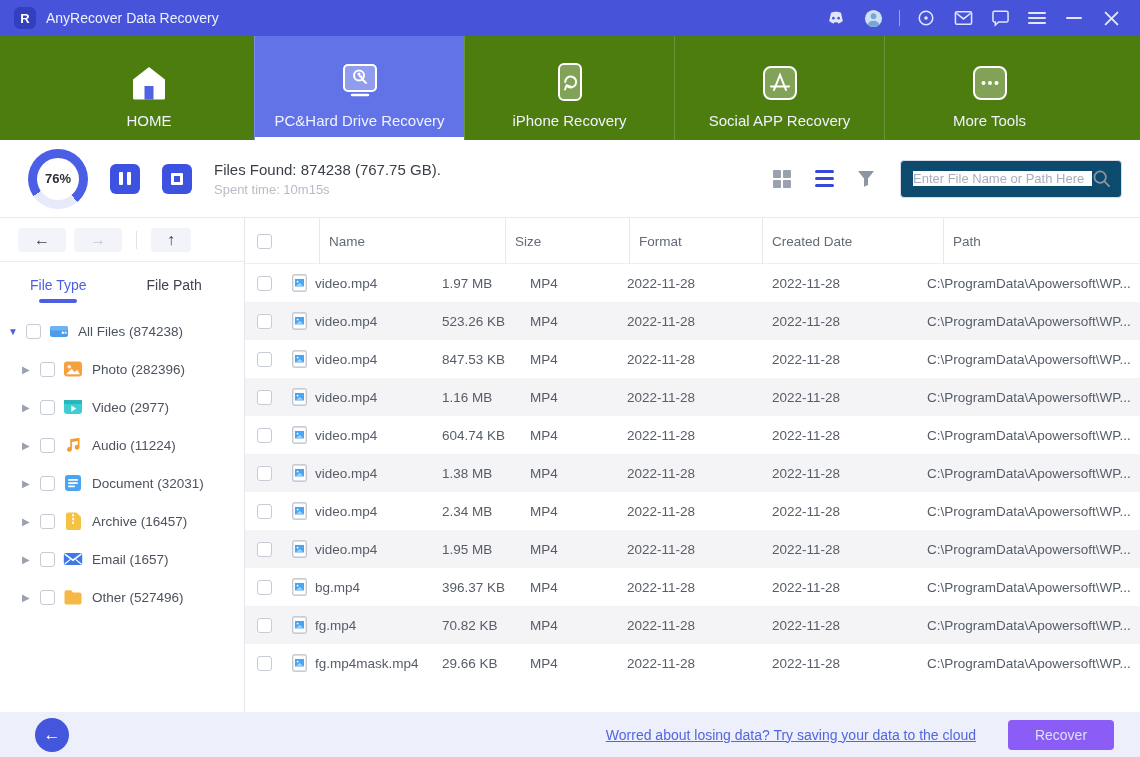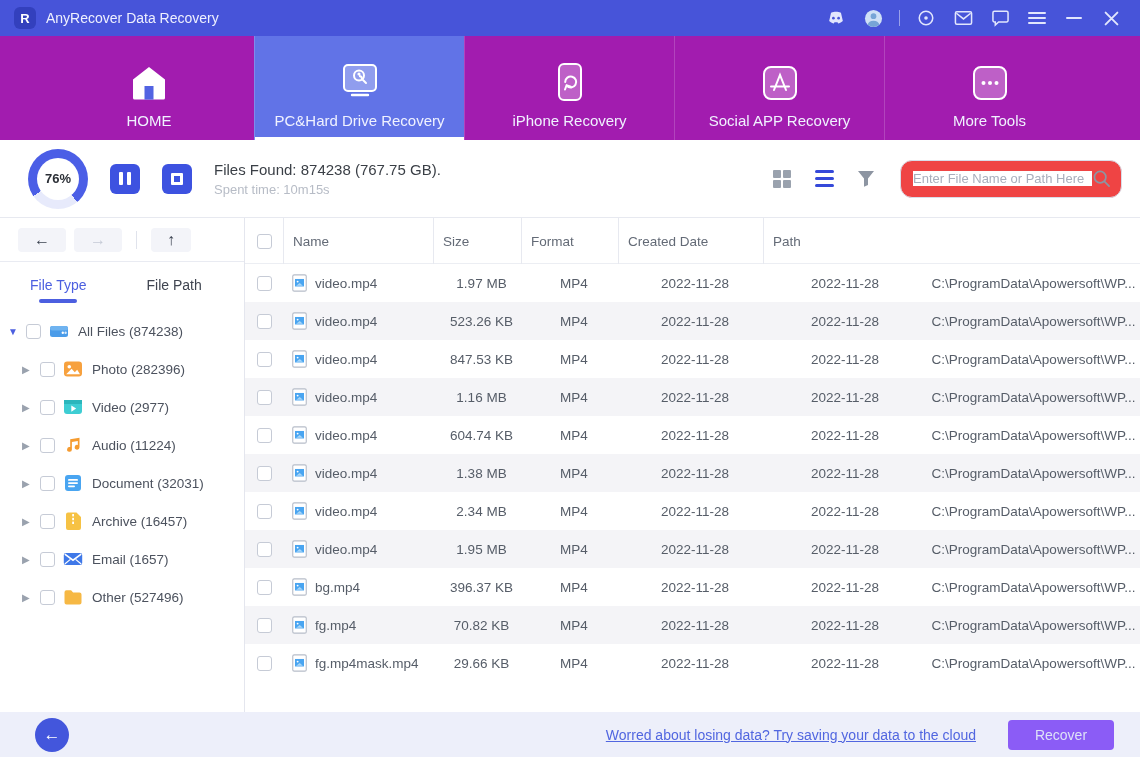--- a/index.html
+++ b/index.html
@@ -10,21 +10,21 @@
   
   .titlebar { height:36px; background:#4754d9; display:flex; align-items:center; justify-content:space-between; padding:0 14px 0 14px; flex:0 0 auto; }
   .tb-left { display:flex; align-items:center; gap:10px; }
   .logo { width:22px; height:22px; background:#3340bd; border-radius:6px; color:#fff; font-weight:bold; font-size:13px; display:flex; align-items:center; justify-content:center; }
   .tb-title { color:#eef0fe; font-size:14px; }
   .tb-right { display:flex; align-items:center; gap:7px; }
   .tb-ic { width:30px; height:26px; display:flex; align-items:center; justify-content:center; cursor:pointer; border-radius:3px; }
   .tb-sep { width:1px; height:16px; background:rgba(255,255,255,0.45); margin:0 4px; }
 
   
-  .nav { height:104px; background:#a21caf; display:flex; padding:0 44px; flex:0 0 auto; }
+  .nav { height:104px; background:#4d7c0f; display:flex; padding:0 44px; flex:0 0 auto; }
   .nav-tab { width:210px; display:flex; flex-direction:column; align-items:center; justify-content:flex-end; padding-bottom:11px; gap:10px; cursor:pointer; border-left:1px solid rgba(255,255,255,0.18); position:relative; }
   .nav-tab:first-child { border-left:none; }
   .nav-tab.active { background:#6173e7; }
   .nav-tab.active::after { content:""; position:absolute; left:0; right:0; bottom:0; height:3px; background:#ffffff; }
   .nav-label { color:#f0f2ff; font-size:15px; }
   .nav-icon { height:46px; display:flex; align-items:flex-end; justify-content:center; }
 
   
   .toolbar { height:78px; background:#fff; border-bottom:1px solid #e7e9f0; display:flex; align-items:center; padding:0 18px 0 28px; flex:0 0 auto; }
   .ring { width:60px; height:60px; border-radius:50%; background:conic-gradient(from -125deg,#4b5ee6 0 265deg,#e7eafb 265deg 360deg); display:flex; align-items:center; justify-content:center; flex:0 0 auto; }
@@ -35,21 +35,21 @@
   .stop-glyph { width:12px; height:12px; border:3px solid #fff; border-radius:1px; }
   .scan-text { margin-left:22px; }
   .scan-found { font-size:15px; font-weight:normal; color:#3a3f46; }
   .scan-time { font-size:13px; color:#b7bcc6; margin-top:4px; }
   .tb-spacer { flex:1; }
   .view-ic { width:28px; height:28px; display:flex; align-items:center; justify-content:center; cursor:pointer; margin-left:14px; }
   .grid-glyph { display:grid; grid-template-columns:8px 8px; grid-template-rows:8px 8px; gap:2px; }
   .grid-glyph span { background:#9aa2ae; border-radius:1px; }
   .list-glyph { display:flex; flex-direction:column; gap:3.5px; }
   .list-glyph span { width:19px; height:3.5px; background:#3549d9; border-radius:2px; }
-  .searchbox { margin-left:20px; width:222px; height:38px; border:1px solid #d9dde8; border-radius:12px; display:flex; align-items:center; padding:0 10px 0 12px; background:#ef4444; }
+  .searchbox { margin-left:20px; width:222px; height:38px; border:1px solid #d9dde8; border-radius:4px; display:flex; align-items:center; padding:0 10px 0 12px; background:#0c4a6e; }
   .searchbox input { border:none; outline:none; flex:1; font-size:13px; color:#4c525e; font-family:"Liberation Sans", sans-serif; }
   .searchbox input::placeholder { color:#a8aebc; }
 
   
   .content { flex:1; display:flex; min-height:0; }
   .sidebar { width:245px; border-right:1px solid #e4e6ee; flex:0 0 auto; display:flex; flex-direction:column; }
   .side-nav { height:44px; display:flex; align-items:center; border-bottom:1px solid #e9ebf2; padding:0 18px; gap:8px; }
   .side-arrow { width:48px; height:24px; background:#f3f4f9; border:none; border-radius:4px; font-size:16px; color:#3b4250; cursor:pointer; display:flex; align-items:center; justify-content:center; }
   .side-arrow.disabled { color:#c5cad6; }
   .side-arrow.up { width:40px; }
@@ -62,29 +62,29 @@
   .tree-item { height:38px; display:flex; align-items:center; padding-left:8px; cursor:pointer; font-size:13.5px; color:#4c525e; }
   .tree-item.child { padding-left:22px; }
   .expander { width:14px; font-size:10px; color:#9aa2ae; flex:0 0 auto; }
   .expander.open { color:#4c5fe0; }
   .cb { width:15px; height:15px; border:1.5px solid #c6cbd6; border-radius:3px; background:#fff; flex:0 0 auto; margin:0 8px 0 4px; cursor:pointer; }
   .tree-ic { width:20px; height:20px; margin-right:9px; flex:0 0 auto; display:flex; align-items:center; justify-content:center; }
 
   
   .table { flex:1; display:flex; flex-direction:column; min-width:0; background:#fff; }
   .t-grid { display:grid; grid-template-columns:38px 150px 88px 97px 145px 155px 1fr; align-items:center; }
-  .t-head { height:46px; border-bottom:1px solid #eceef3; color:#636a76; font-size:13.5px; flex:0 0 auto; }
+  .t-head { height:46px; border-bottom:1px solid #eceef3; color:#636a76; font-size:13.5px; flex:0 0 auto;gap:36px; }
   .t-head .t-cell { border-left:1px solid #e7e9f0; height:46px; display:flex; align-items:center; }
   .t-head .t-cell:first-child { border-left:none; justify-content:center; }
   .t-cell { padding-left:9px; white-space:nowrap; overflow:hidden; text-overflow:ellipsis; }
   .t-cell.cb-cell { padding-left:0; display:flex; justify-content:center; }
   .t-row { height:38px; font-size:13.5px; color:#565d68; cursor:pointer; }
   .t-row:nth-child(even) { background:#f4f4f7; }
   .name-cell { display:flex; align-items:center; gap:8px; padding-left:9px; overflow:hidden; }
-  .rows { flex:1; overflow:hidden;text-align:center; }
+  .rows { flex:1; overflow:hidden; }
 
   
   .footer { height:45px; background:#edeffa; display:flex; align-items:center; padding:0 26px 0 35px; flex:0 0 auto; }
   .back-btn { width:34px; height:34px; border-radius:50%; background:#4356dc; border:none; color:#fff; font-size:17px; cursor:pointer; display:flex; align-items:center; justify-content:center; }
   .foot-spacer { flex:1; }
   .cloud-link { color:#5166e0; font-size:14px; text-decoration:underline; cursor:pointer; margin-right:32px; }
   .recover-btn { width:106px; height:30px; background:#8b5cf6; color:#dde1f8; border:none; border-radius:4px; font-size:14px; cursor:default; }
 </style>
 </head>
 <body>

